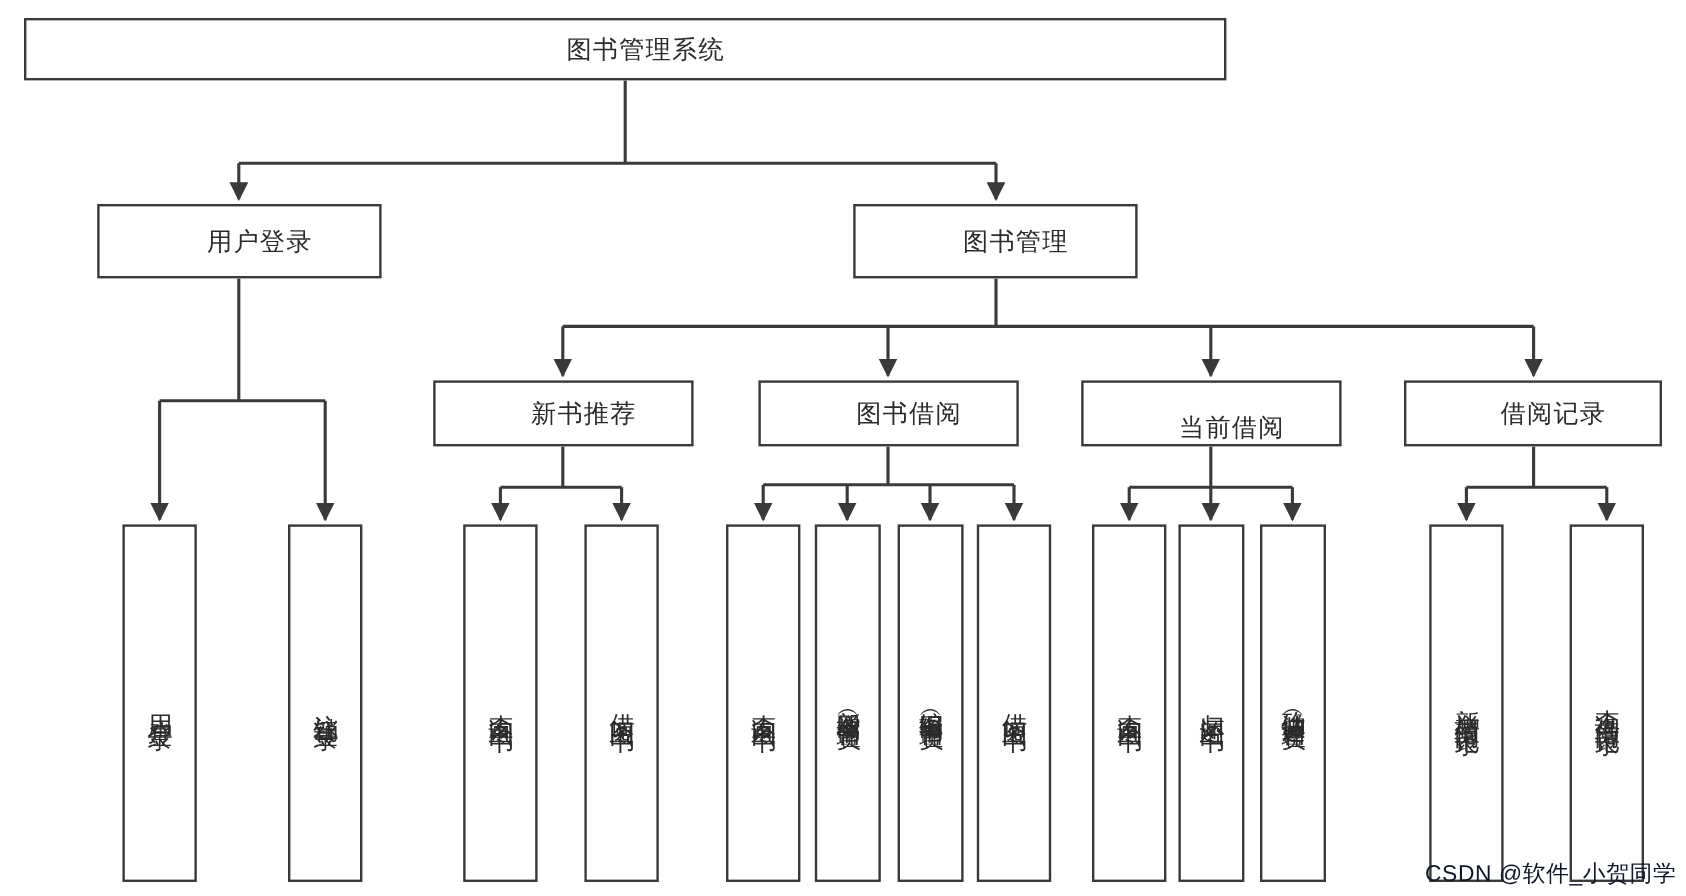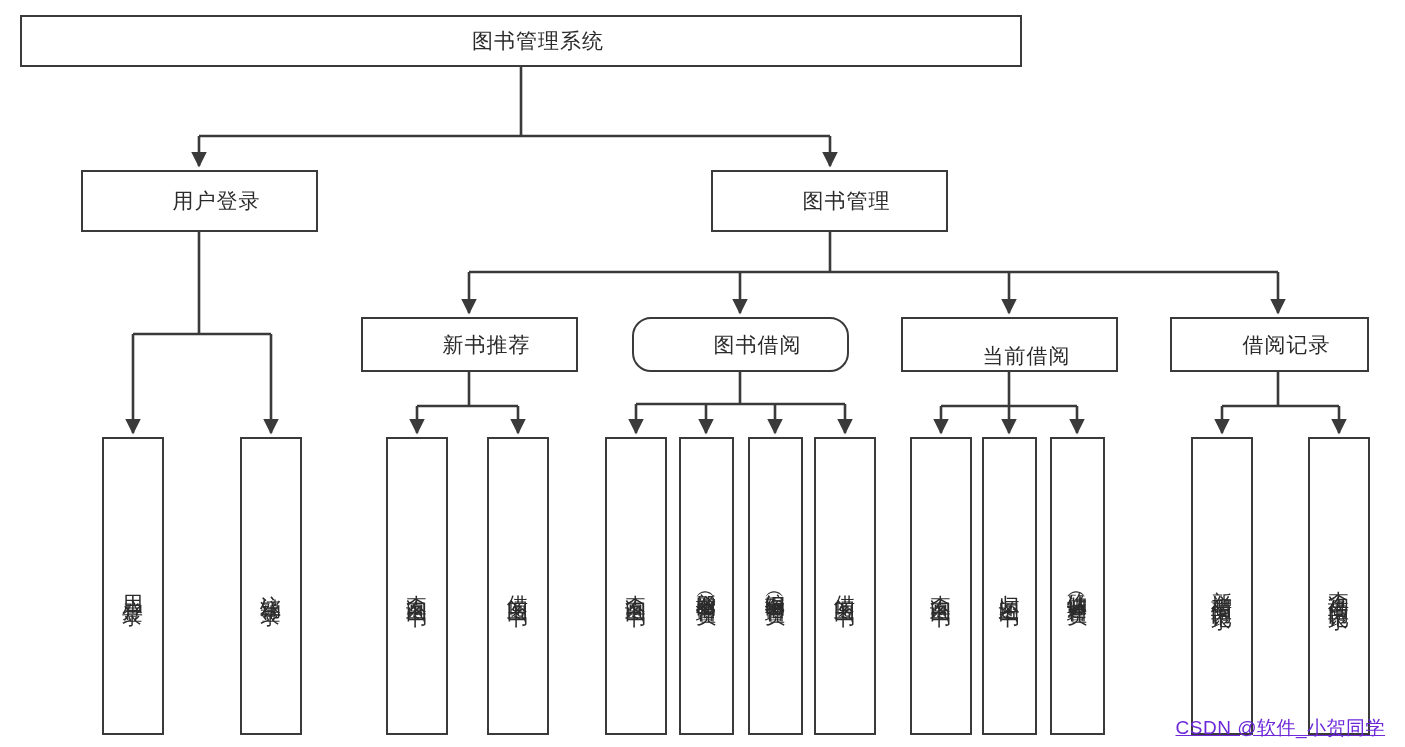--- a/index.html
+++ b/index.html
@@ -45,29 +45,28 @@
     padding:6px 0;
     line-height:1;
   }
   .node.vert .lbl{
     writing-mode:vertical-rl;
     text-orientation:upright;
     white-space:nowrap;
   }
   .watermark{
     position:absolute;
-    right:20px;
+    right:8px;
     bottom:6px;
     font-size:19px;
-    color:#6d28d9;
+    color:#0f172a;
     letter-spacing:0.5px;
     z-index:3;
     white-space:nowrap;
     user-select:none;
-    text-decoration:underline;
   }
 </style>
 </head>
 <body>
 
 <div id="canvas">
 
   <svg id="edges" viewBox="0 0 1405 747">
     <defs>
       <marker id="arrow" viewBox="0 0 10 10" refX="9" refY="5" markerWidth="6" markerHeight="6" orient="auto-start-reverse">
@@ -125,27 +124,27 @@
   <div class="node horiz" style="left:81px;top:170px;width:237px;height:62px;">
     <span class="lbl">用户登录</span>
   </div>
   <div class="node horiz" style="left:711px;top:170px;width:237px;height:62px;text-align:right;">
     <span class="lbl">图书管理</span>
   </div>
 
   <div class="node horiz" style="left:361px;top:317px;width:217px;height:55px;">
     <span class="lbl">新书推荐</span>
   </div>
-  <div class="node horiz" style="left:632px;top:317px;width:217px;height:55px;border-radius:19px;">
+  <div class="node horiz" style="left:632px;top:317px;width:217px;height:55px;">
     <span class="lbl">图书借阅</span>
   </div>
   <div class="node horiz" style="left:901px;top:317px;width:217px;height:55px;align-items:flex-end;">
     <span class="lbl">当前借阅</span>
   </div>
-  <div class="node horiz" style="left:1170px;top:317px;width:199px;height:55px;">
+  <div class="node horiz" style="left:1170px;top:317px;width:215px;height:55px;">
     <span class="lbl">借阅记录</span>
   </div>
 
   <div class="node vert" style="left:102px;top:437px;width:62px;height:298px;">
     <span class="lbl">用户登录</span>
   </div>
   <div class="node vert" style="left:240px;top:437px;width:62px;height:298px;">
     <span class="lbl">注销登录</span>
   </div>
 

